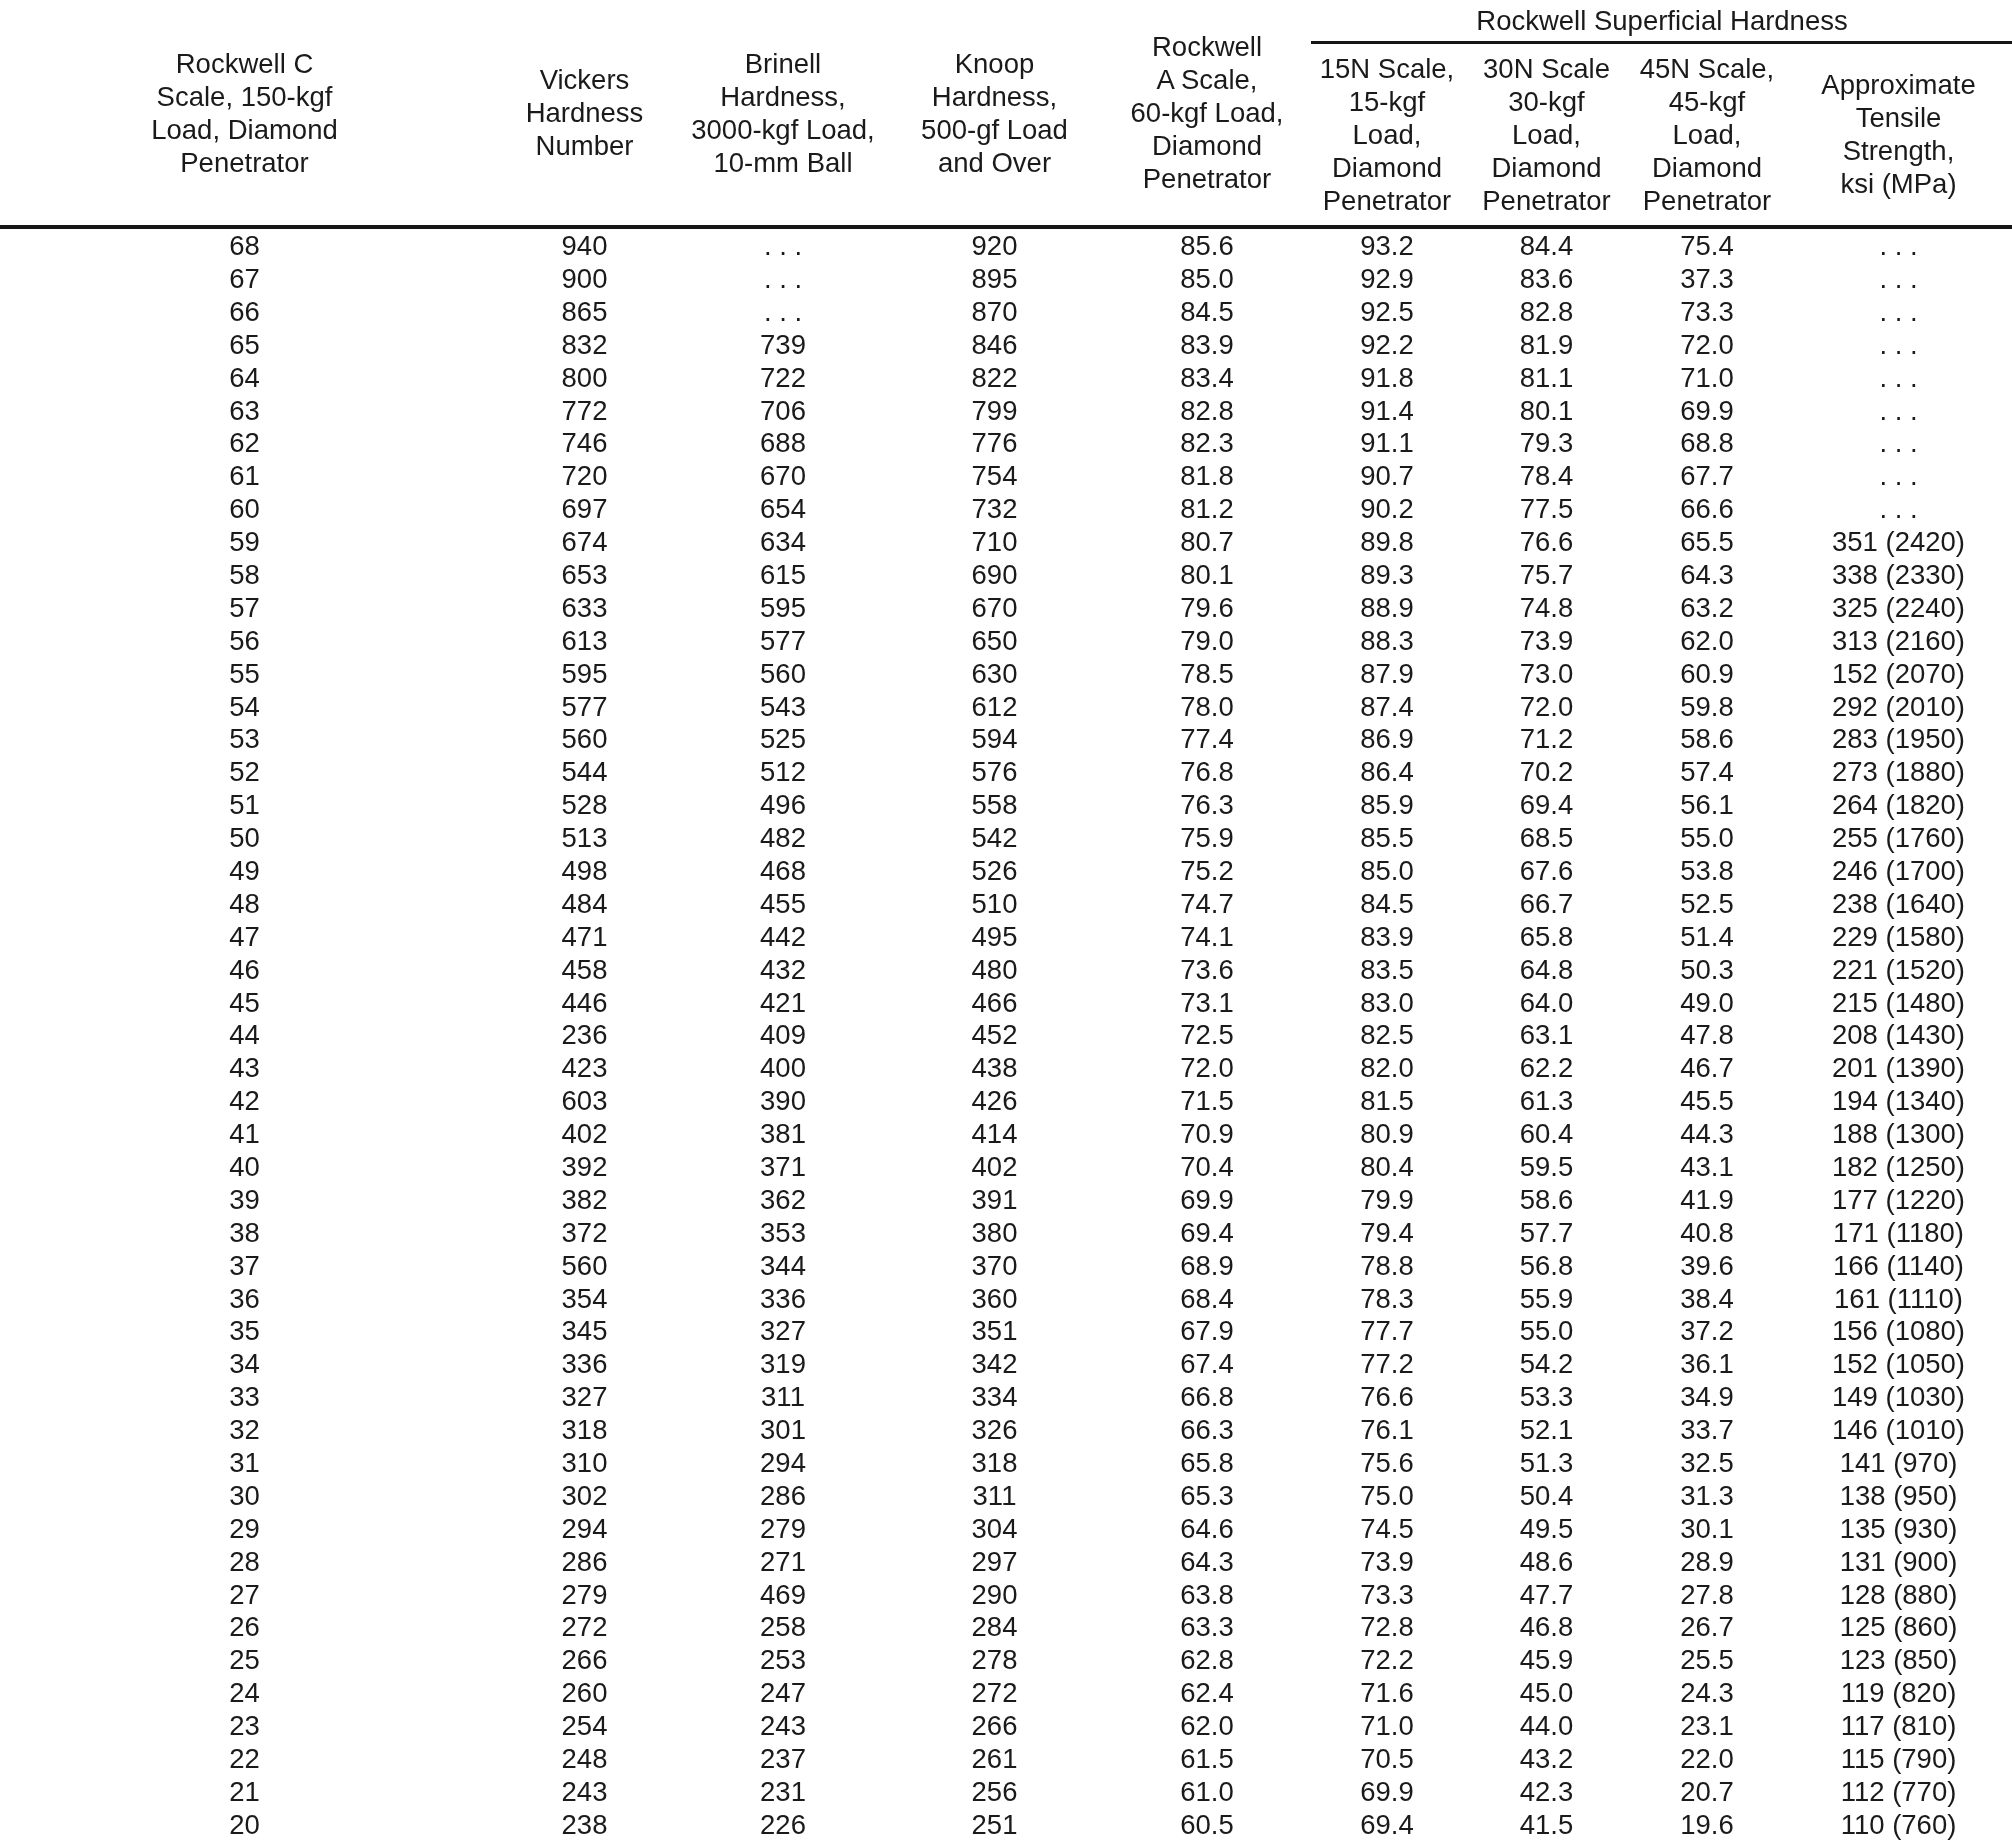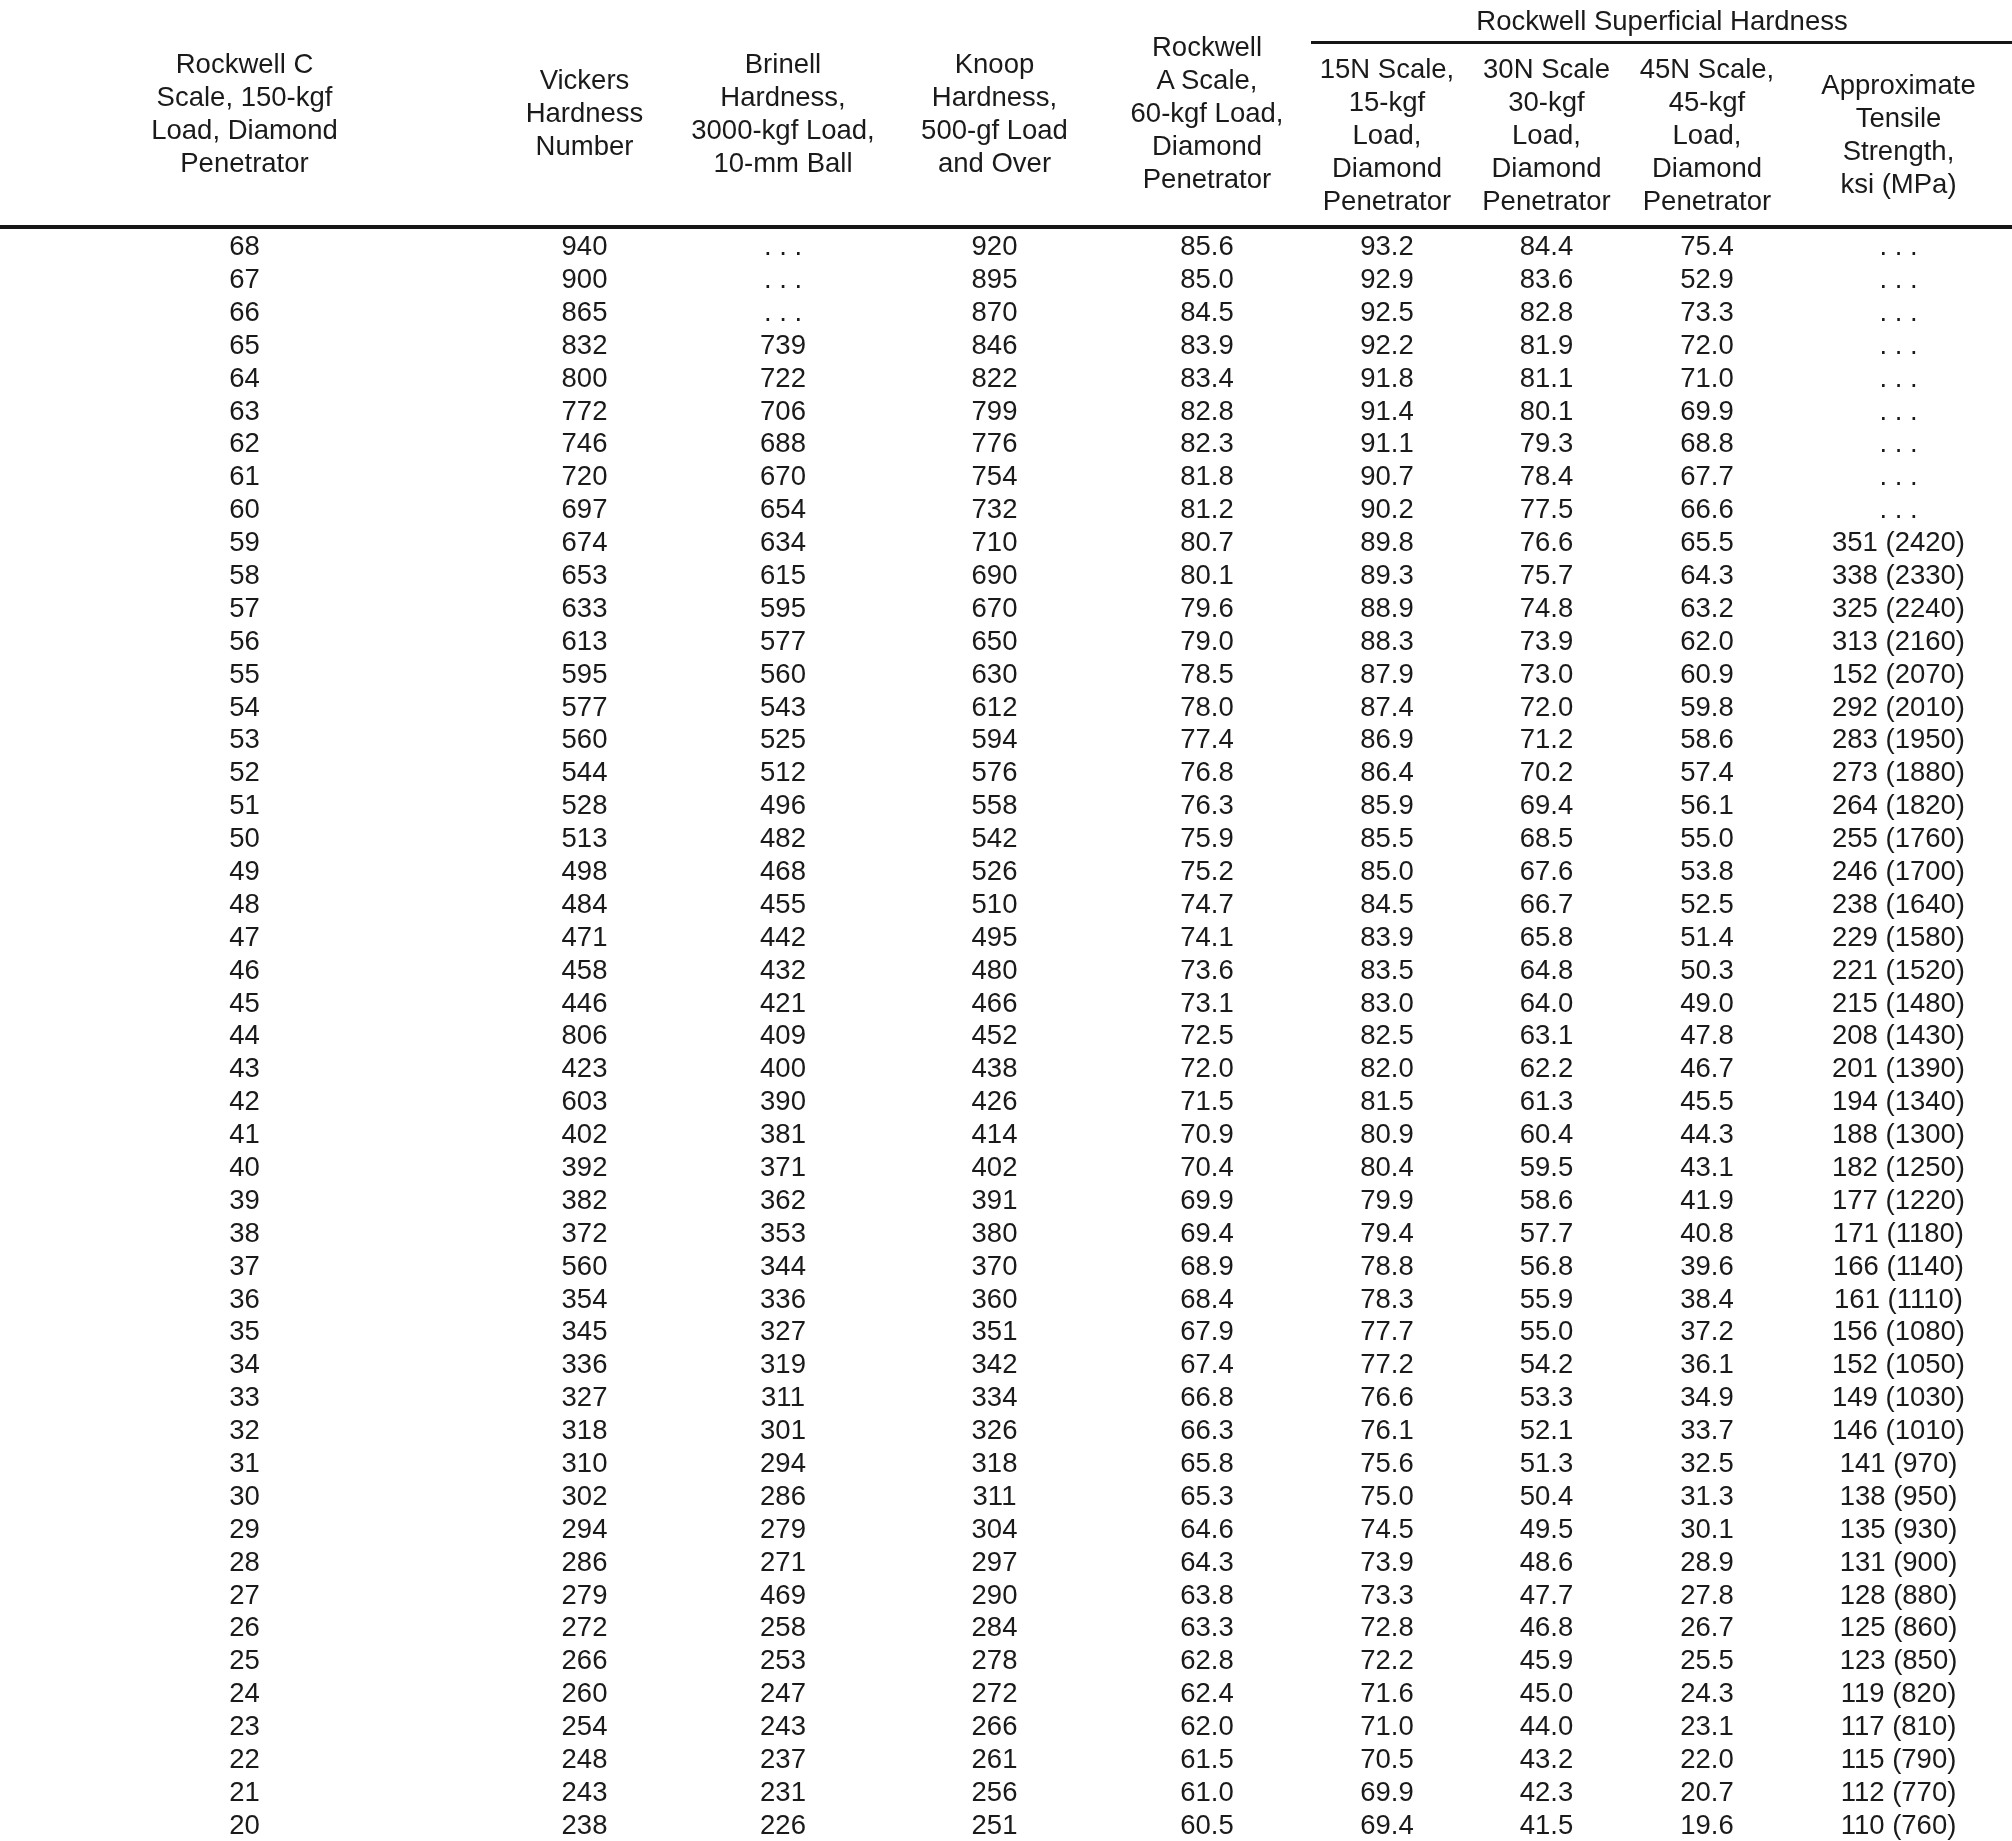--- a/index.html
+++ b/index.html
@@ -124,21 +124,21 @@
           <td>. . .</td>
         </tr>
         <tr>
           <td>67</td>
           <td>900</td>
           <td>. . .</td>
           <td>895</td>
           <td>85.0</td>
           <td>92.9</td>
           <td>83.6</td>
-          <td>52.9</td>
+          <td>37.3</td>
           <td>. . .</td>
         </tr>
         <tr>
           <td>66</td>
           <td>865</td>
           <td>. . .</td>
           <td>870</td>
           <td>84.5</td>
           <td>92.5</td>
           <td>82.8</td>
@@ -371,21 +371,21 @@
           <td>421</td>
           <td>466</td>
           <td>73.1</td>
           <td>83.0</td>
           <td>64.0</td>
           <td>49.0</td>
           <td>215 (1480)</td>
         </tr>
         <tr>
           <td>44</td>
-          <td>806</td>
+          <td>236</td>
           <td>409</td>
           <td>452</td>
           <td>72.5</td>
           <td>82.5</td>
           <td>63.1</td>
           <td>47.8</td>
           <td>208 (1430)</td>
         </tr>
         <tr>
           <td>43</td>

